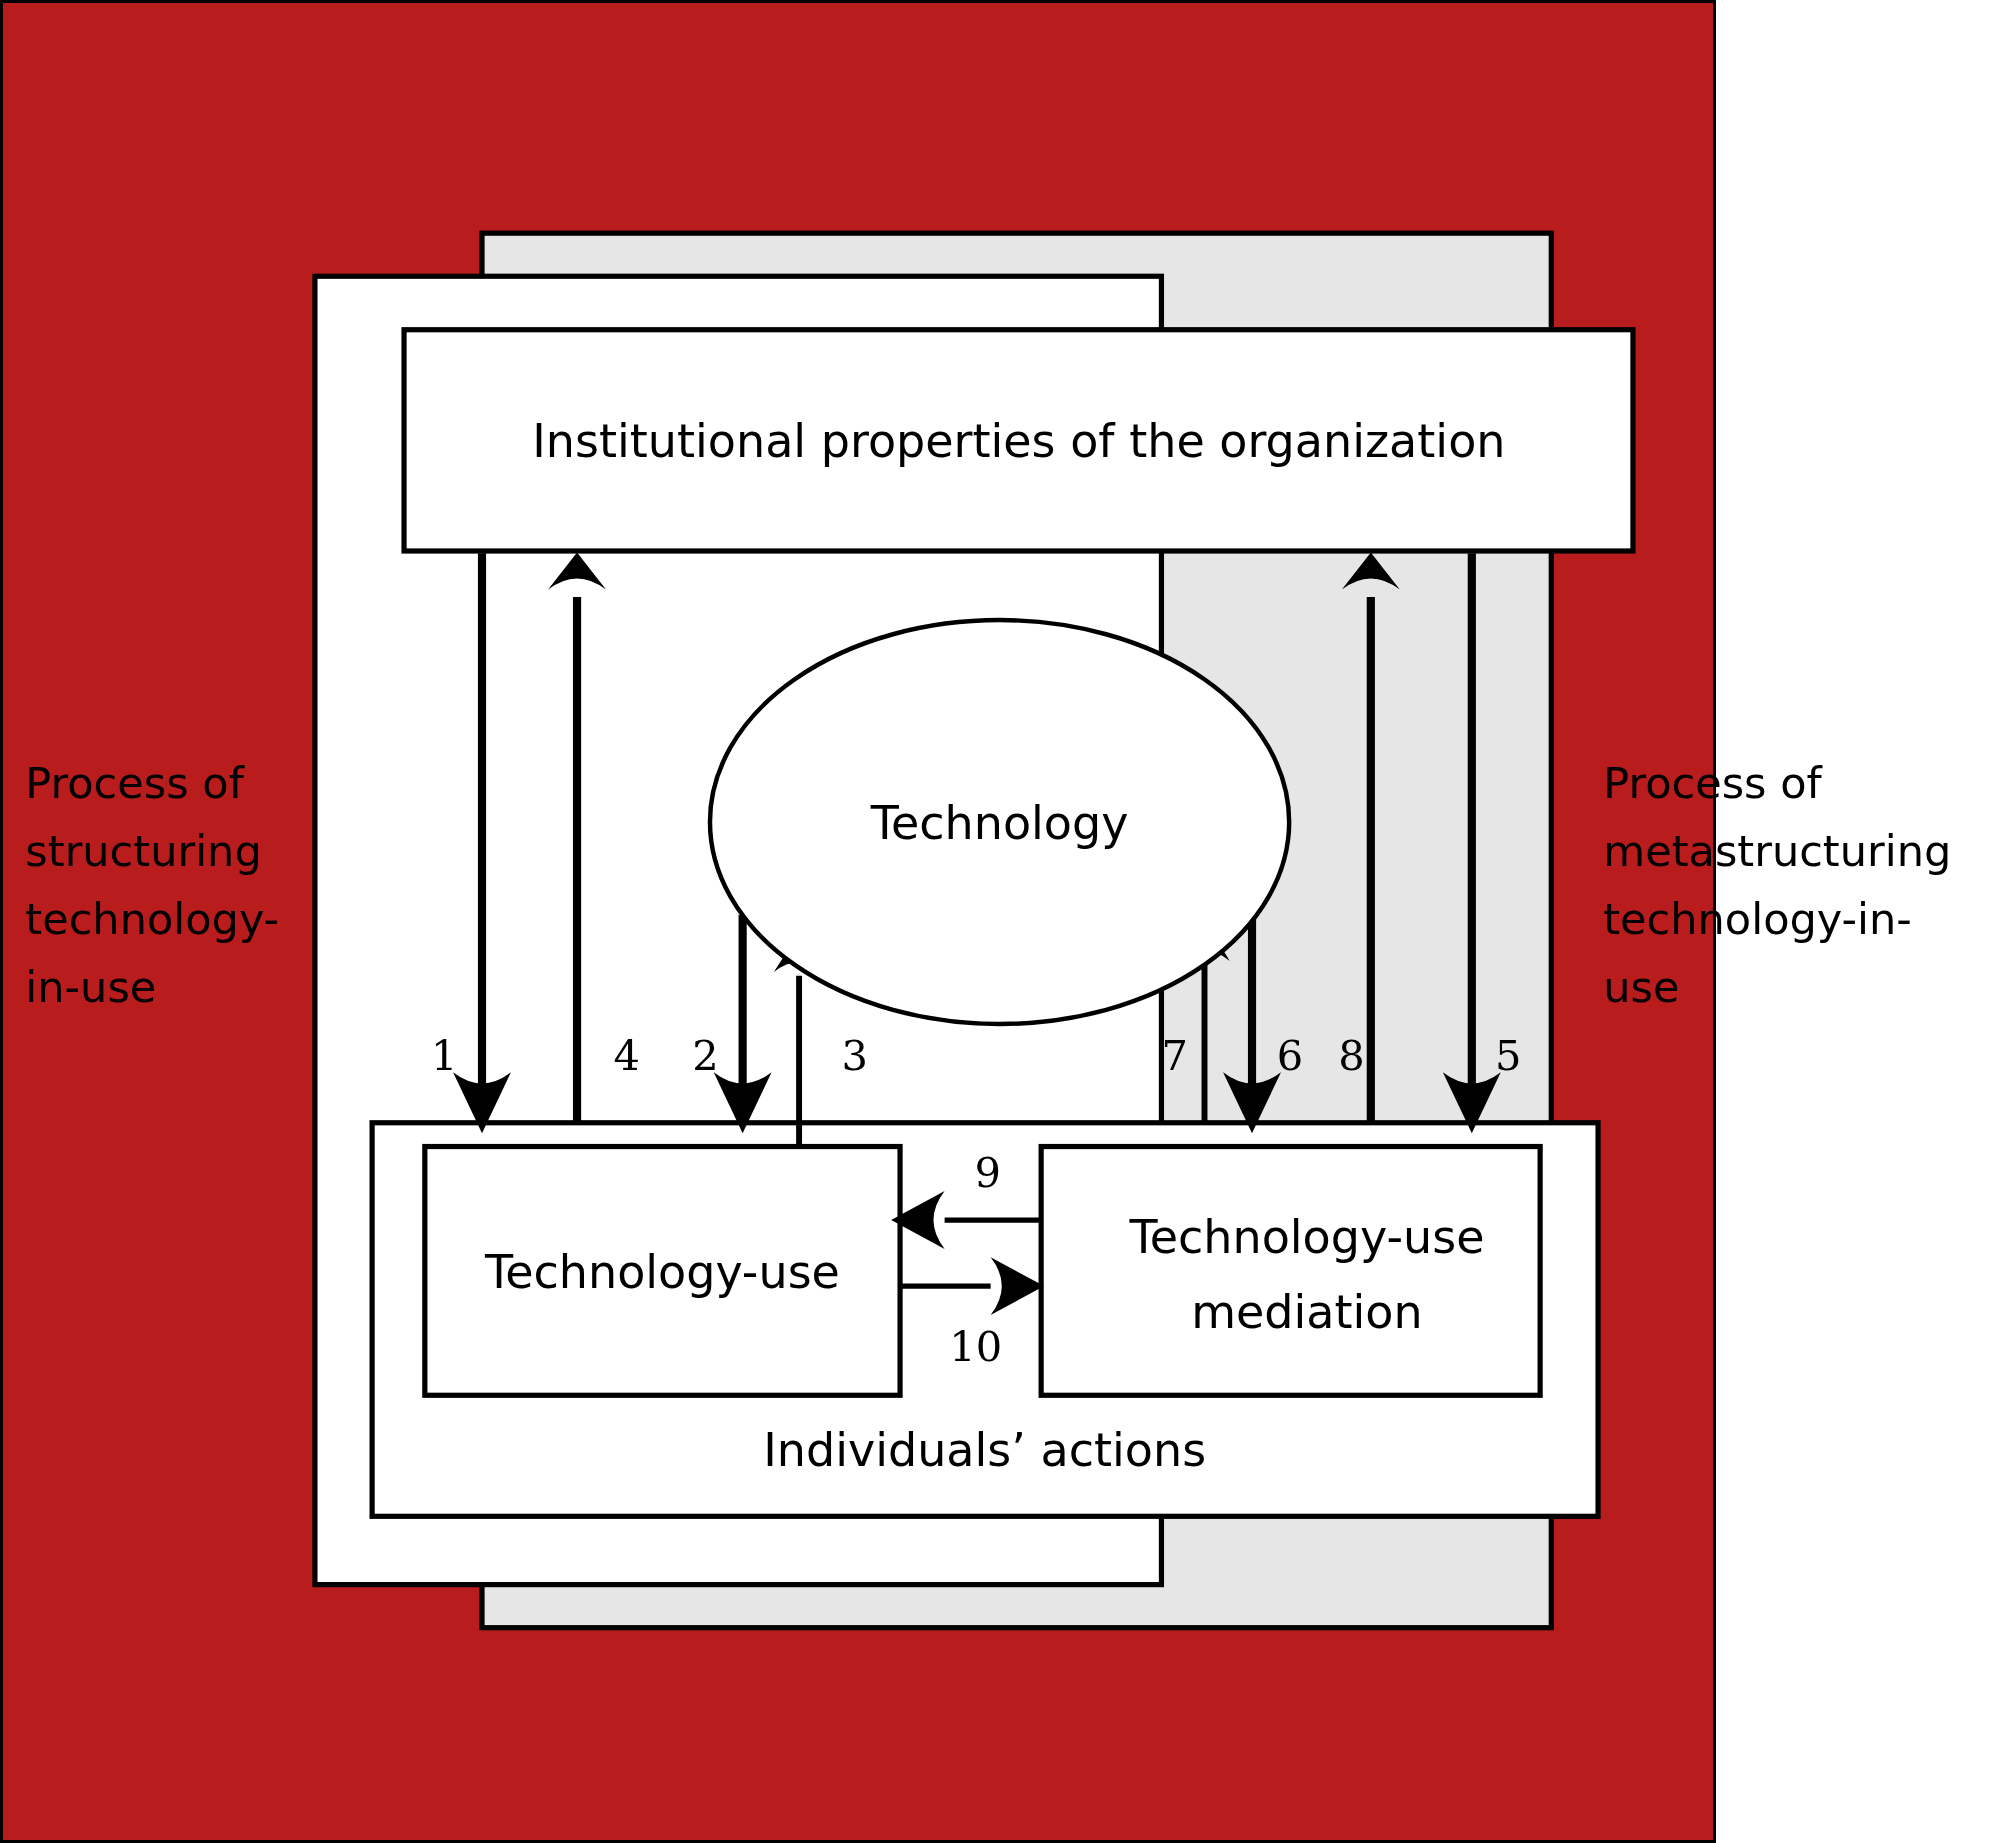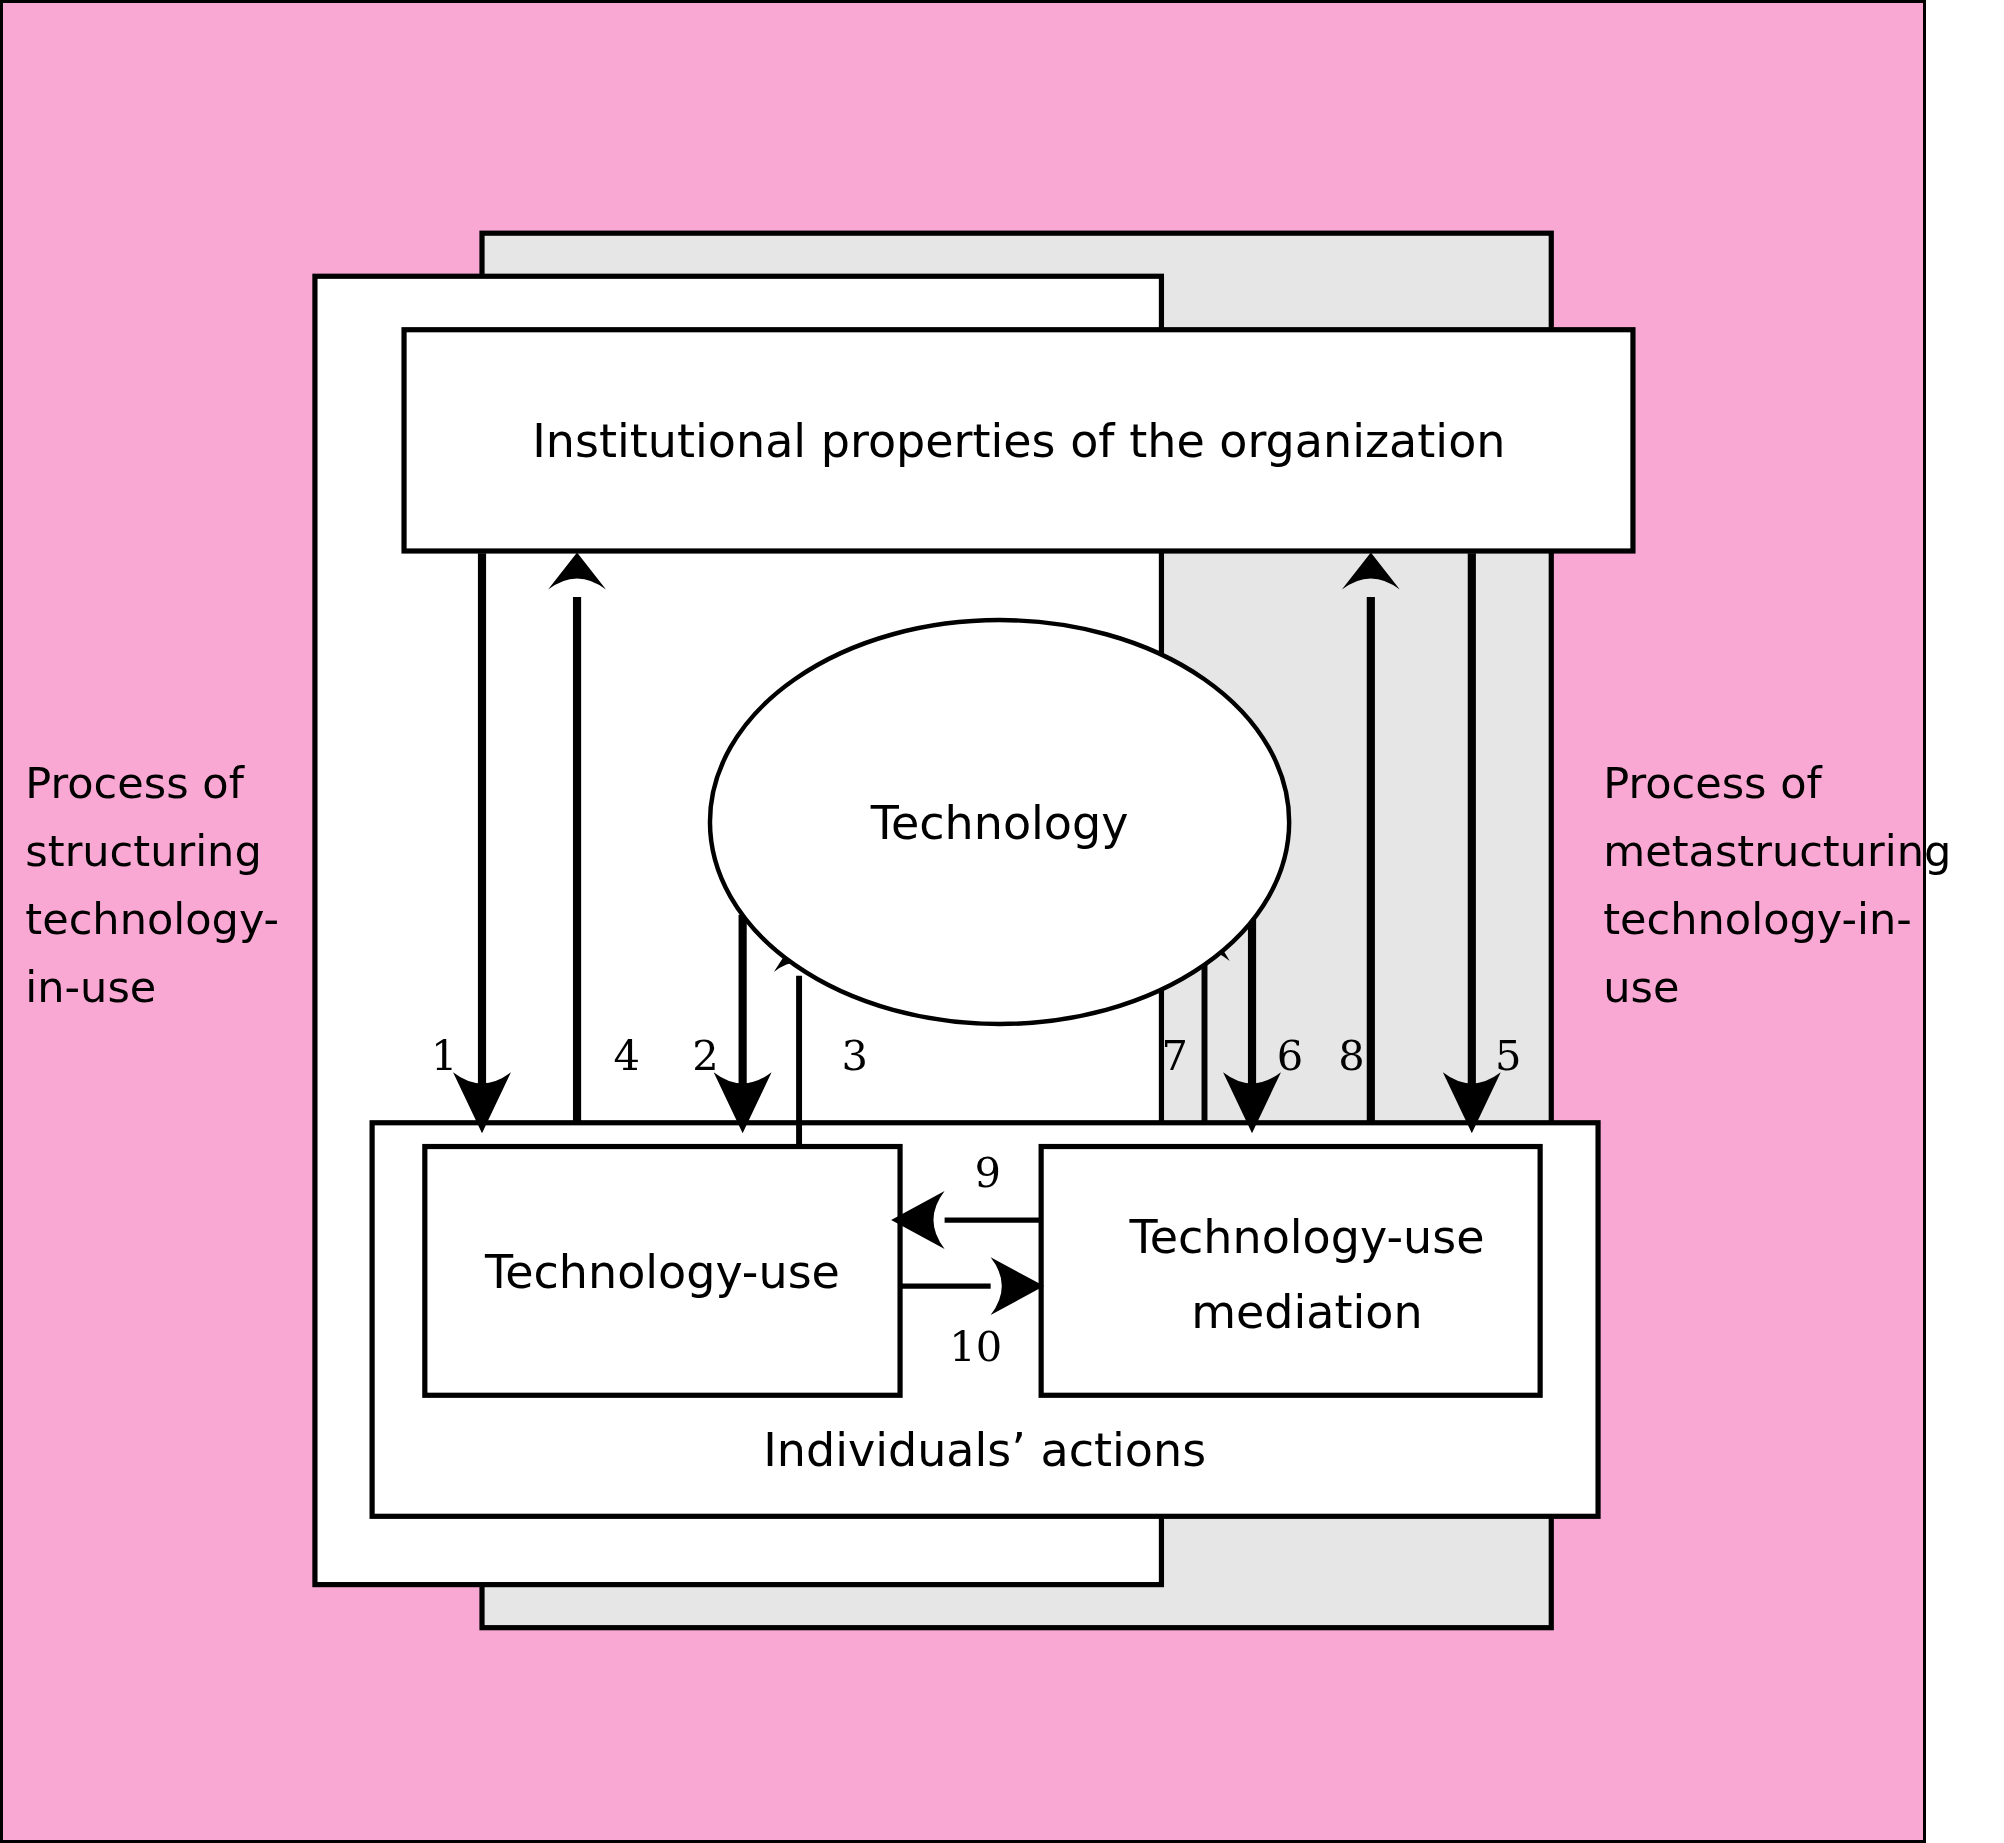--- a/index.html
+++ b/index.html
@@ -7,23 +7,23 @@
     padding: 0;
     background: #ffffff;
   }
   body {
     width: 2005px;
     height: 1843px;
     font-family: "DejaVu Sans", sans-serif;
   }
   #diagram-root {
     position: relative;
-    width: 1926px;
+    width: 1716px;
     height: 1843px;
-    background: #f9a8d4;
+    background: #b91c1c;
     box-sizing: border-box;
     border: 3.7px solid #000000;
   }
   svg.canvas {
     position: absolute;
     left: 0;
     top: 0;
     width: 2005px;
     height: 1843px;
     display: block;

